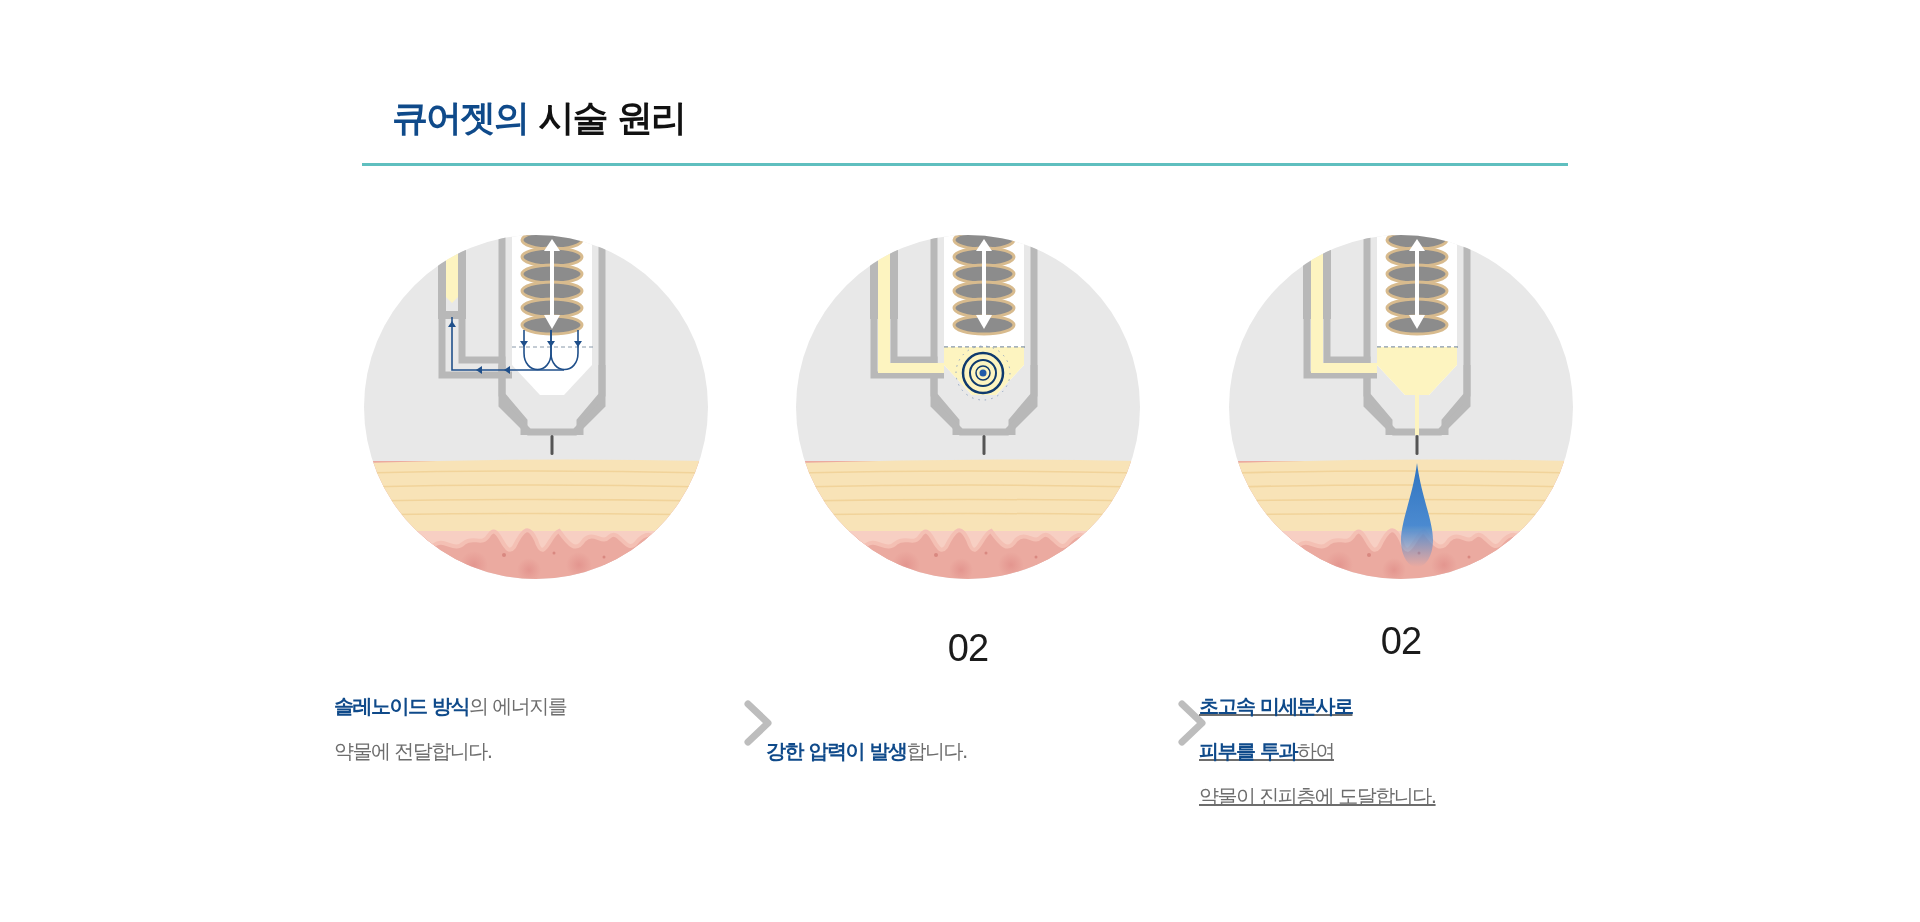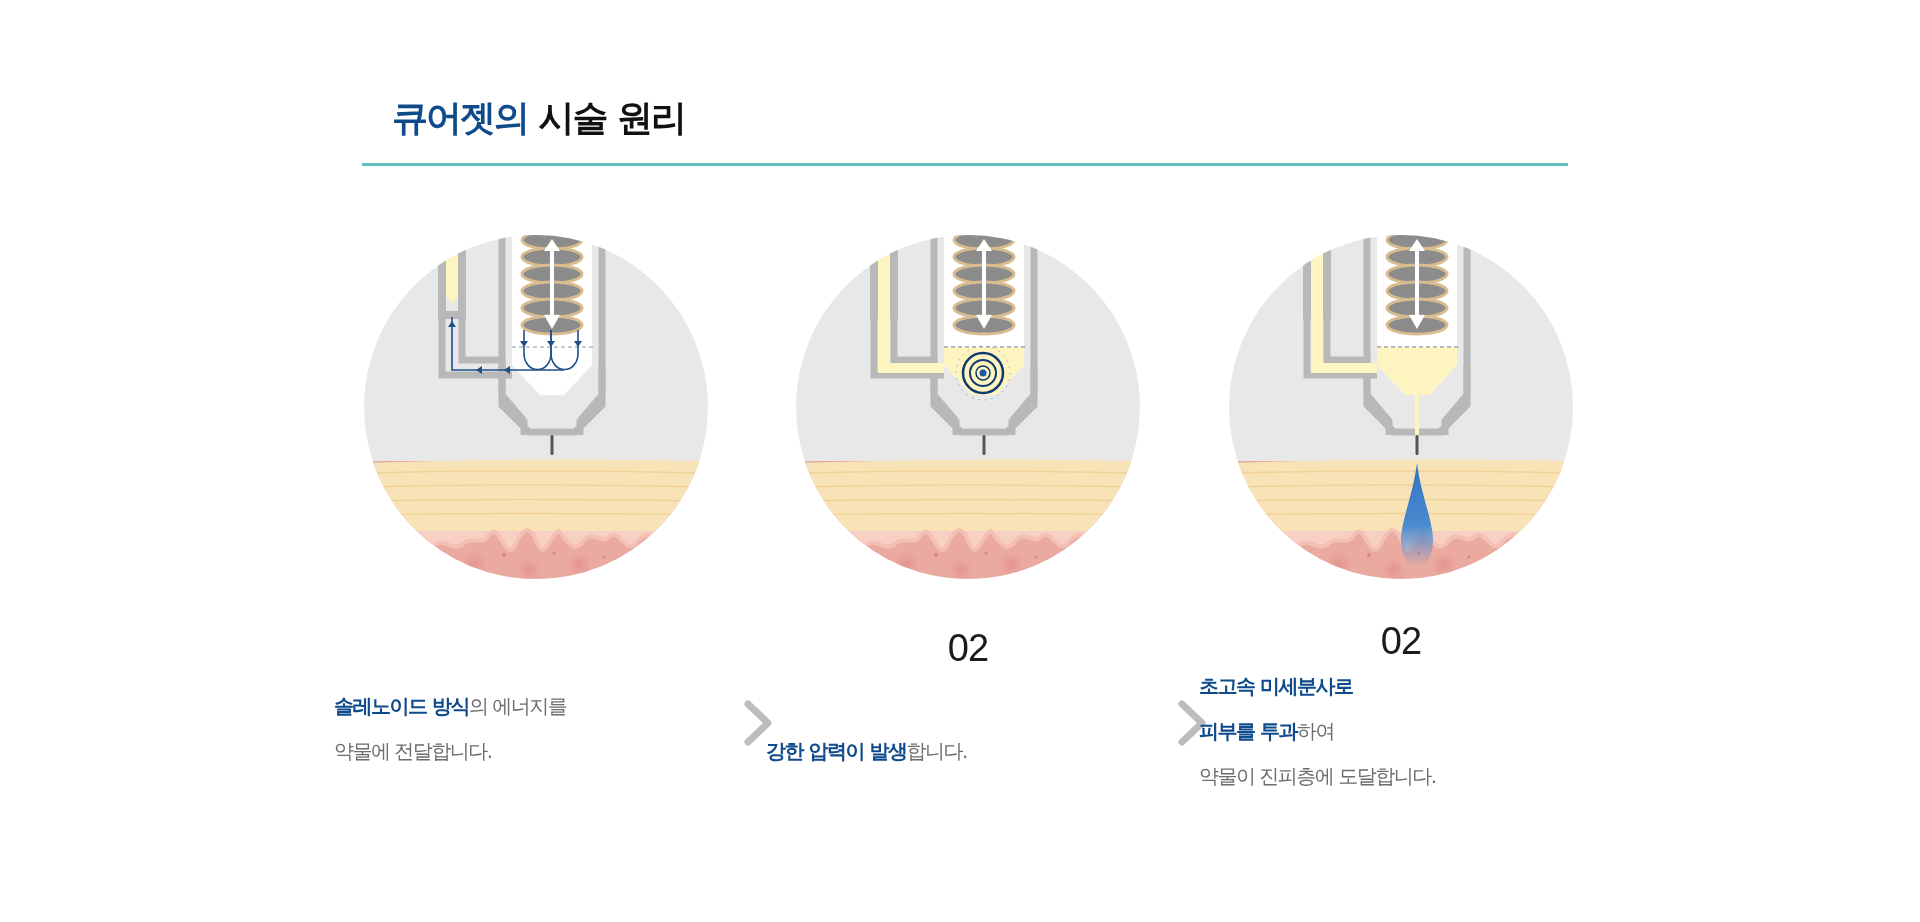--- a/index.html
+++ b/index.html
@@ -182,18 +182,18 @@
       <rect x="82" y="0" width="12" height="137" fill="#fdf4c0"></rect>
       <rect x="82" y="128" width="66" height="10" fill="#fdf4c0"></rect>
       <path d="M148 112 L228 112 L228 130 L200 160 L176 160 L148 130 Z" fill="#fdf4c0"></path>
       <rect x="186" y="160" width="4" height="40" fill="#fdf4c0"></rect>
       <line x1="148" y1="112" x2="230" y2="112" stroke="#8898a8" stroke-width="1" stroke-dasharray="4 3"></line>
 
       <path d="M188 228 C192 260 204 286 204 305 C204 322 196 332 188 332 C180 332 172 322 172 305 C172 286 184 260 188 228 Z" fill="url(#dropGrad)"></path>
     </g>
   </svg>
   <div class="step-num" style="top:385px;">02</div>
-  <div class="step-desc" style="top:429px;">
+  <div class="step-desc" style="top:449px;text-decoration:underline;">
     <span class="hl">초고속 미세분사로</span><br>
     <span class="hl">피부를 투과</span><span>하여</span><br>
     <span>약물이 진피층에 도달합니다.</span>
   </div>
 </div>
 
 </body></html>

